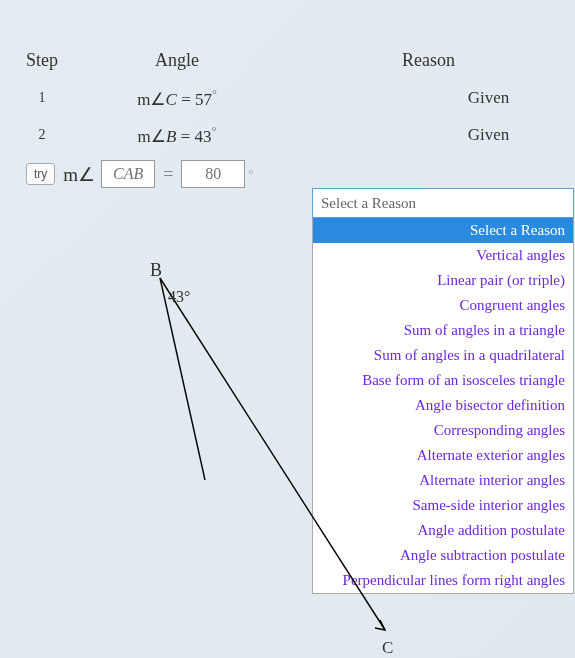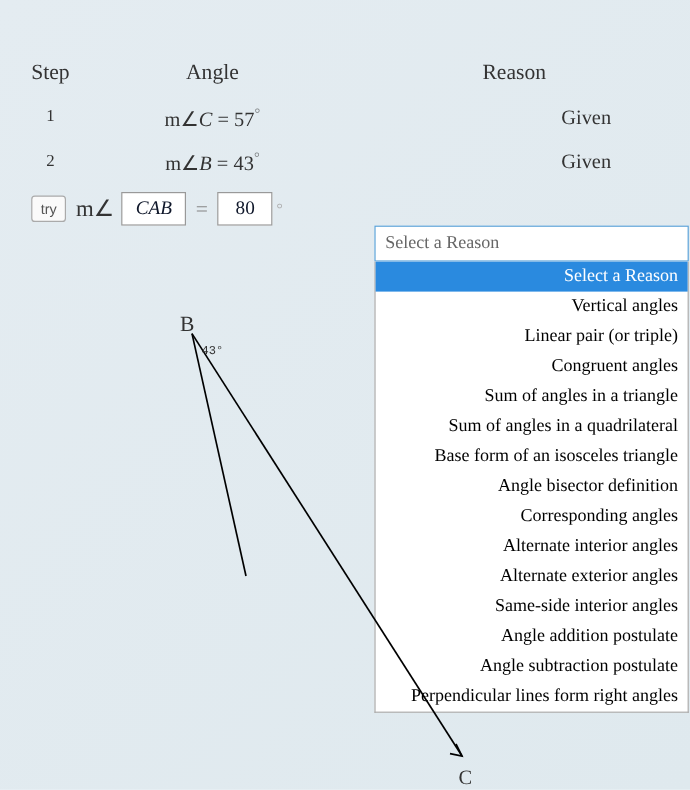--- a/index.html
+++ b/index.html
@@ -96,33 +96,33 @@
     font-family: Georgia, serif;
   }
   .input-box {
     border: 1px solid #999;
     background: #fff;
     font-size: 16px;
     padding: 4px 6px;
     font-family: Georgia, serif;
     font-style: italic;
     text-align: center;
-    color: #0f172a;
+    color: #737373;
     box-sizing: border-box;
   }
   .input-angle {
     width: 54px;
   }
   .eq-sign {
     margin: 0 8px;
     font-size: 18px;
     color: #888;
   }
   .input-val {
-    width: 46px;
+    width: 64px;
     font-style: normal;
   }
   .deg-after {
     font-size: 13px;
     color: #aaa;
     margin-left: 3px;
     vertical-align: top;
   }
 
   .reason-select-wrap {
@@ -148,21 +148,21 @@
   }
   .dropdown {
     border: 1px solid #aaa;
     border-top: none;
     background: #fff;
     font-size: 15px;
     font-family: Georgia, serif;
   }
   .dropdown .opt {
     padding: 4px 8px;
-    color: #000000;
+    color: #6d28d9;
     cursor: pointer;
     white-space: nowrap;
   }
   .dropdown .opt.selected {
     background: #2a8adf;
     color: #fff;
   }
 
   .figure {
     position: absolute;
@@ -177,22 +177,22 @@
     font-family: Georgia, serif;
   }
   .label-B {
     left: 50px;
     top: 0px;
   }
   .angle-43 {
     position: absolute;
     left: 68px;
     top: 28px;
-    font-size: 10px;
-    font-family: Liberation Mono, monospace;
+    font-size: 16px;
+    font-family: Liberation Serif, serif;
   }
   .label-C {
     position: absolute;
     left: 282px;
     top: 378px;
     font-size: 17px;
   }
   svg.fig-lines {
     position: absolute;
     left: 0;
@@ -242,22 +242,22 @@
     <div class="dropdown">
       <div class="opt selected">Select a Reason</div>
       <div class="opt">Vertical angles</div>
       <div class="opt">Linear pair (or triple)</div>
       <div class="opt">Congruent angles</div>
       <div class="opt">Sum of angles in a triangle</div>
       <div class="opt">Sum of angles in a quadrilateral</div>
       <div class="opt">Base form of an isosceles triangle</div>
       <div class="opt">Angle bisector definition</div>
       <div class="opt">Corresponding angles</div>
+      <div class="opt">Alternate exterior angles</div>
       <div class="opt">Alternate interior angles</div>
-      <div class="opt">Alternate exterior angles</div>
       <div class="opt">Same-side interior angles</div>
       <div class="opt">Angle addition postulate</div>
       <div class="opt">Angle subtraction postulate</div>
       <div class="opt">Perpendicular lines form right angles</div>
     </div>
   </div>
 
   <div class="figure">
     <svg class="fig-lines" width="300" height="400">
       <line x1="60" y1="18" x2="105" y2="220" stroke="#000" stroke-width="1.4"></line>

